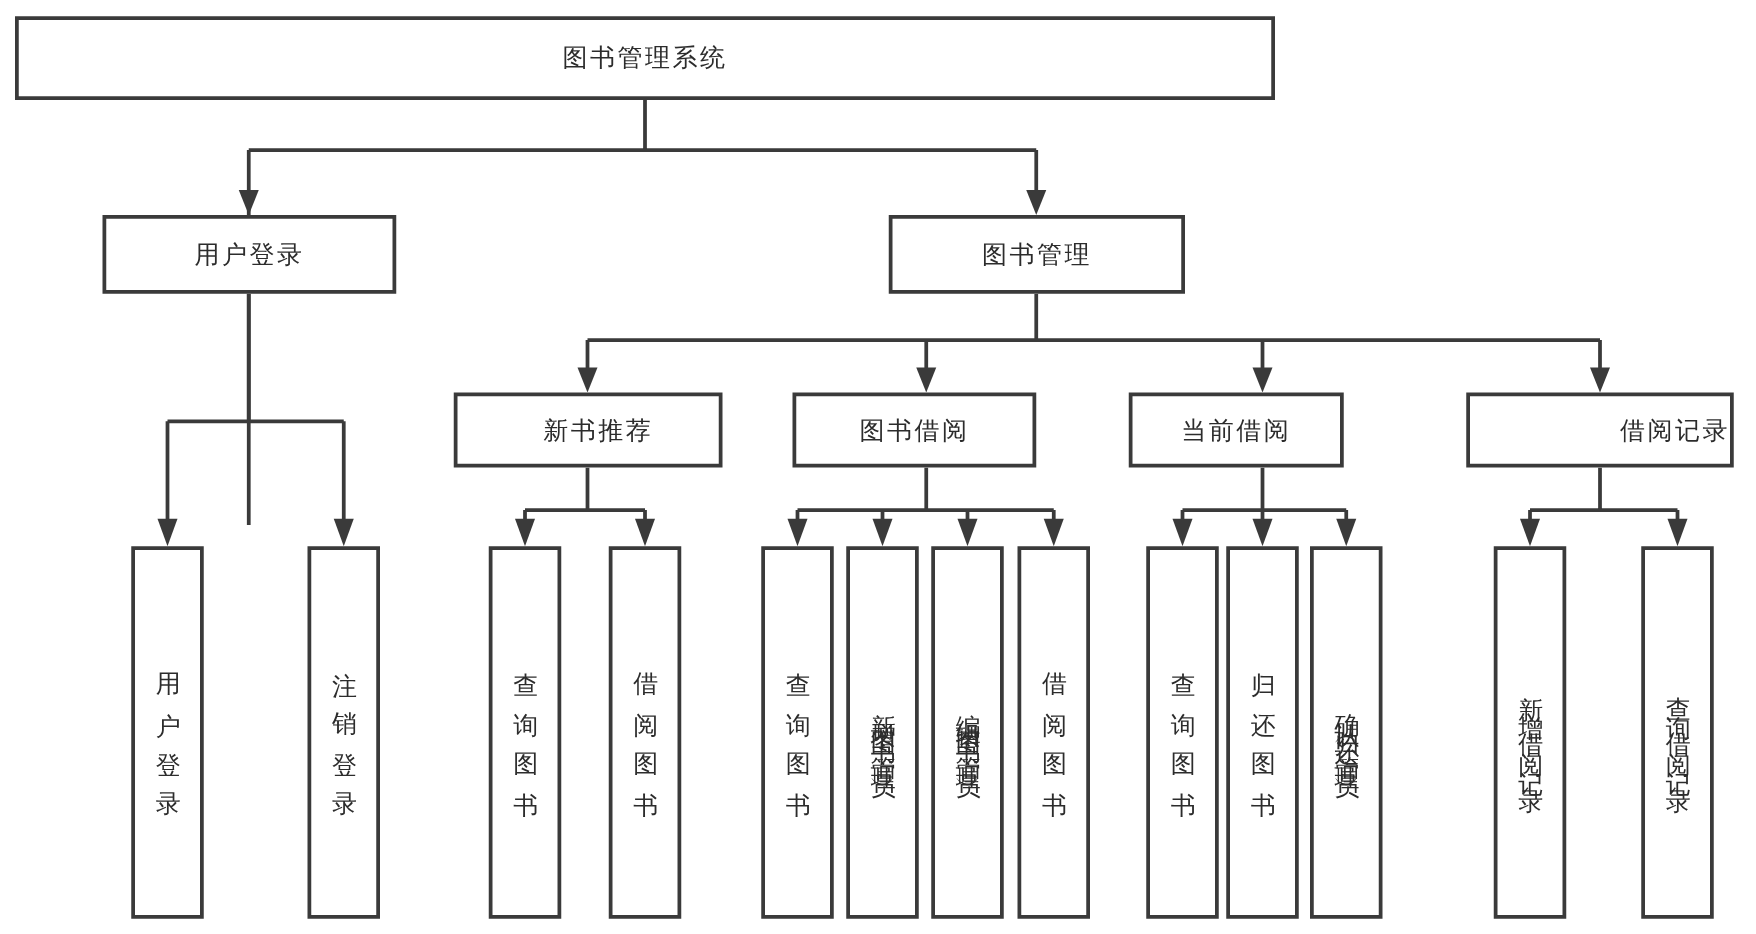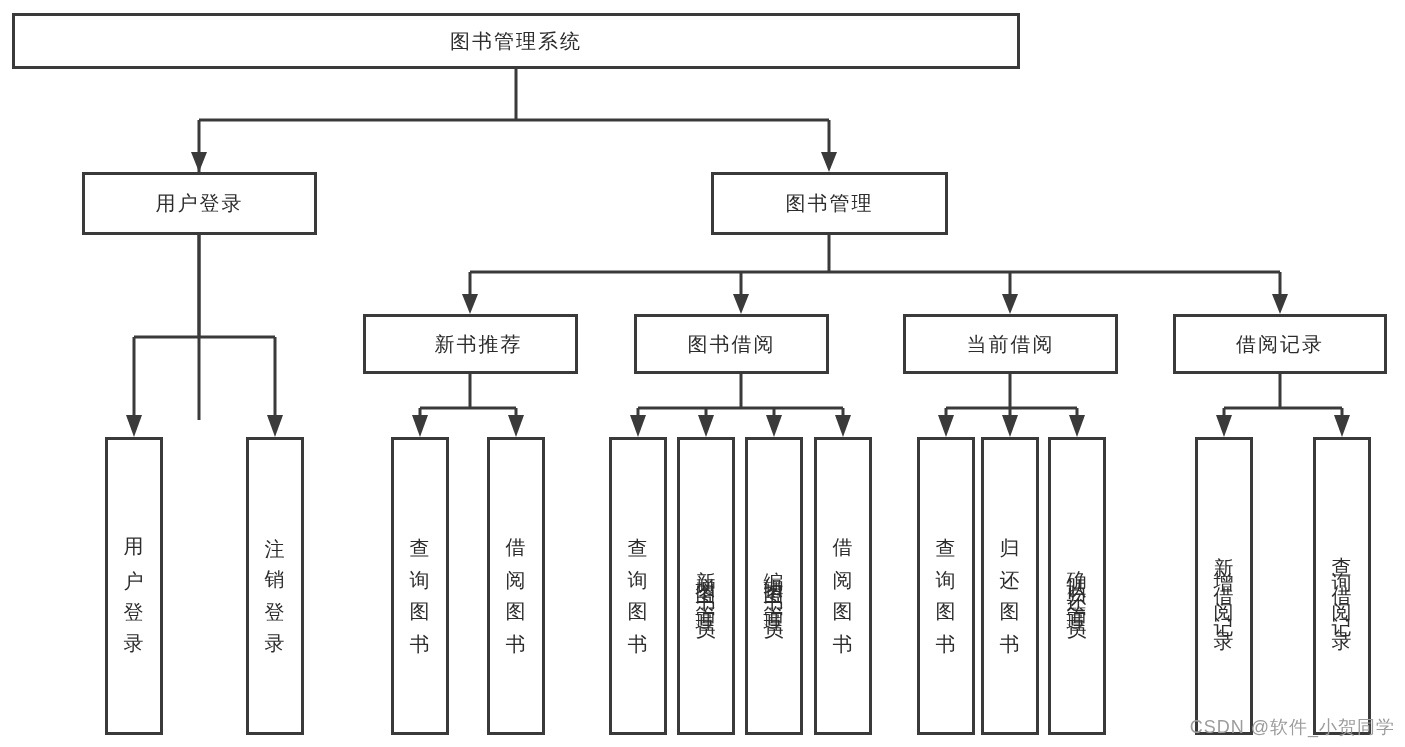--- a/index.html
+++ b/index.html
@@ -29,27 +29,27 @@
     background: #ffffff;
     display: flex;
     align-items: center;
     justify-content: center;
     color: #2c2c2c;
     font-size: 20px;
     letter-spacing: 2px;
     white-space: nowrap;
   }
   
-  .root  { left: 12px;   top: 13px;  width: 1008px; height: 56px; }
+  .root  { left: 12px;   top: 13px;  width: 1008px; height: 67px; }
   .l2a   { left: 82px;   top: 172px; width: 235px;  height: 63px; }
   .l2b   { left: 711px;  top: 172px; width: 237px;  height: 63px; }
   .l3a   { left: 363px;  top: 314px; width: 215px;  height: 60px; padding-left: 16px; }
   .l3b   { left: 634px;  top: 314px; width: 195px;  height: 60px; }
-  .l3c   { left: 903px;  top: 314px; width: 215px;  height: 60px; }
-  .l3d   { left: 1173px; top: 314px; width: 214px;  height: 60px; }
+  .l3c   { left: 903px;  top: 314px; width: 172px;  height: 60px; }
+  .l3d   { left: 1173px; top: 314px; width: 214px;  height: 60px; justify-content: flex-end; }
   
   .leaf {
     top: 437px;
     width: 58px;
     height: 298px;
     letter-spacing: 0;
   }
   .leaf span {
     writing-mode: vertical-rl;
     text-orientation: mixed;
@@ -192,14 +192,13 @@
     <span>确认归还（管理员）</span>
   </div>
 
   <div class="node leaf sp6 fL">
     <span>新增借阅记录</span>
   </div>
   <div class="node leaf sp6 fM">
     <span>查询借阅记录</span>
   </div>
 
-  <div class="watermark">CSDN @软件_小贺同学</div>
 </div>
 
 </body></html>

